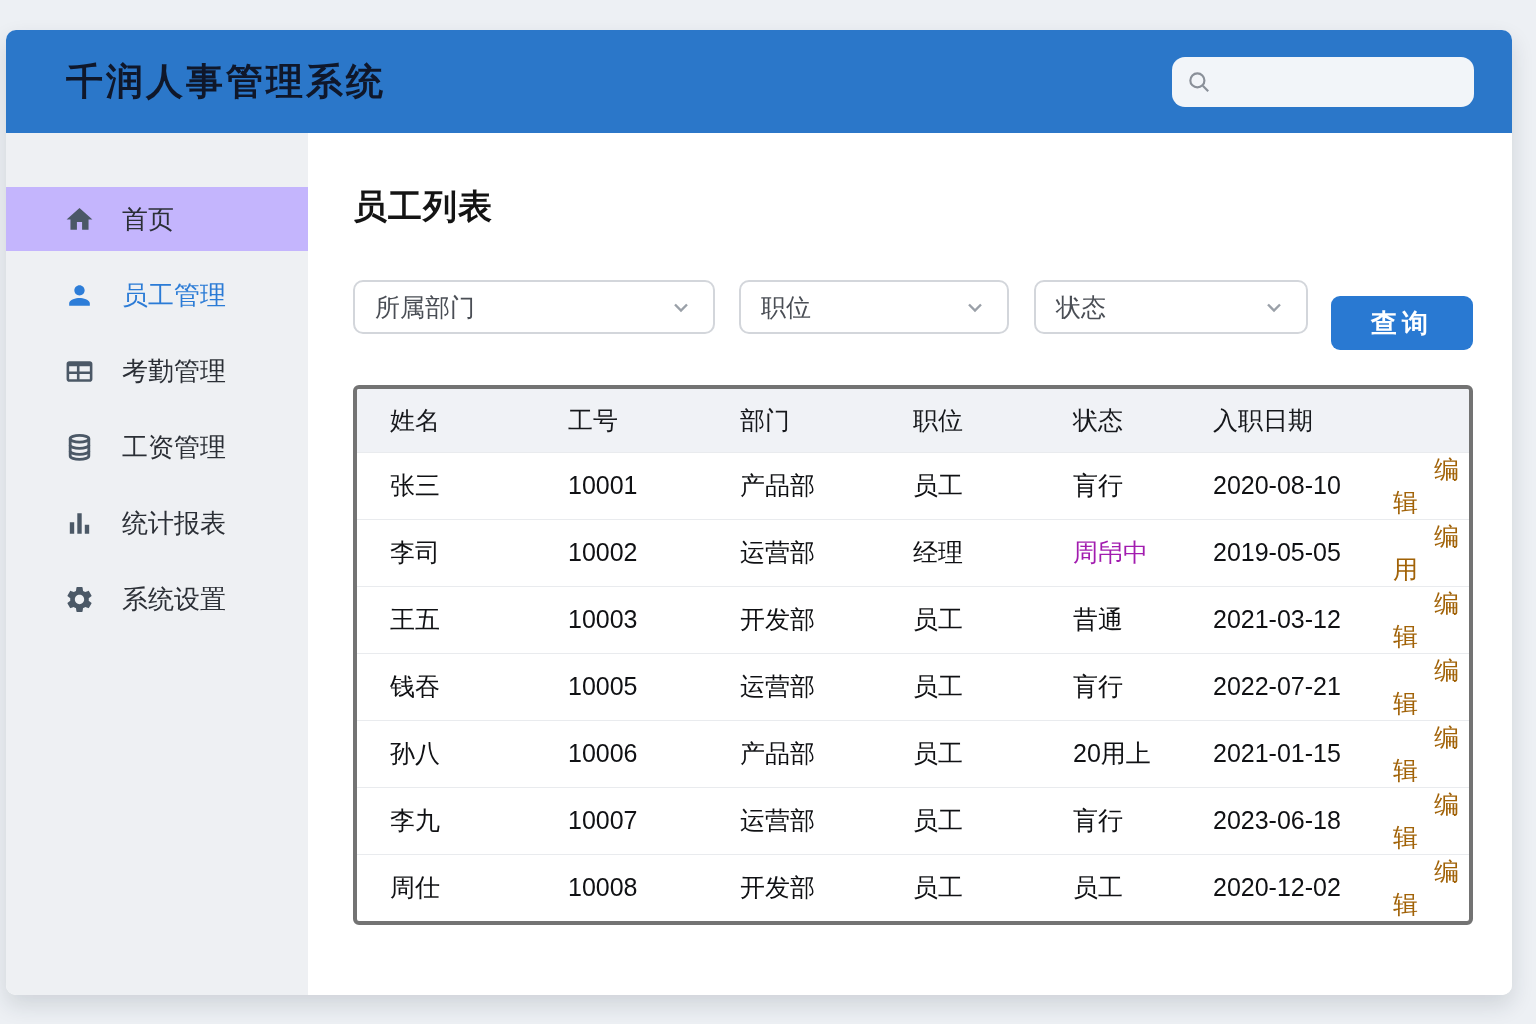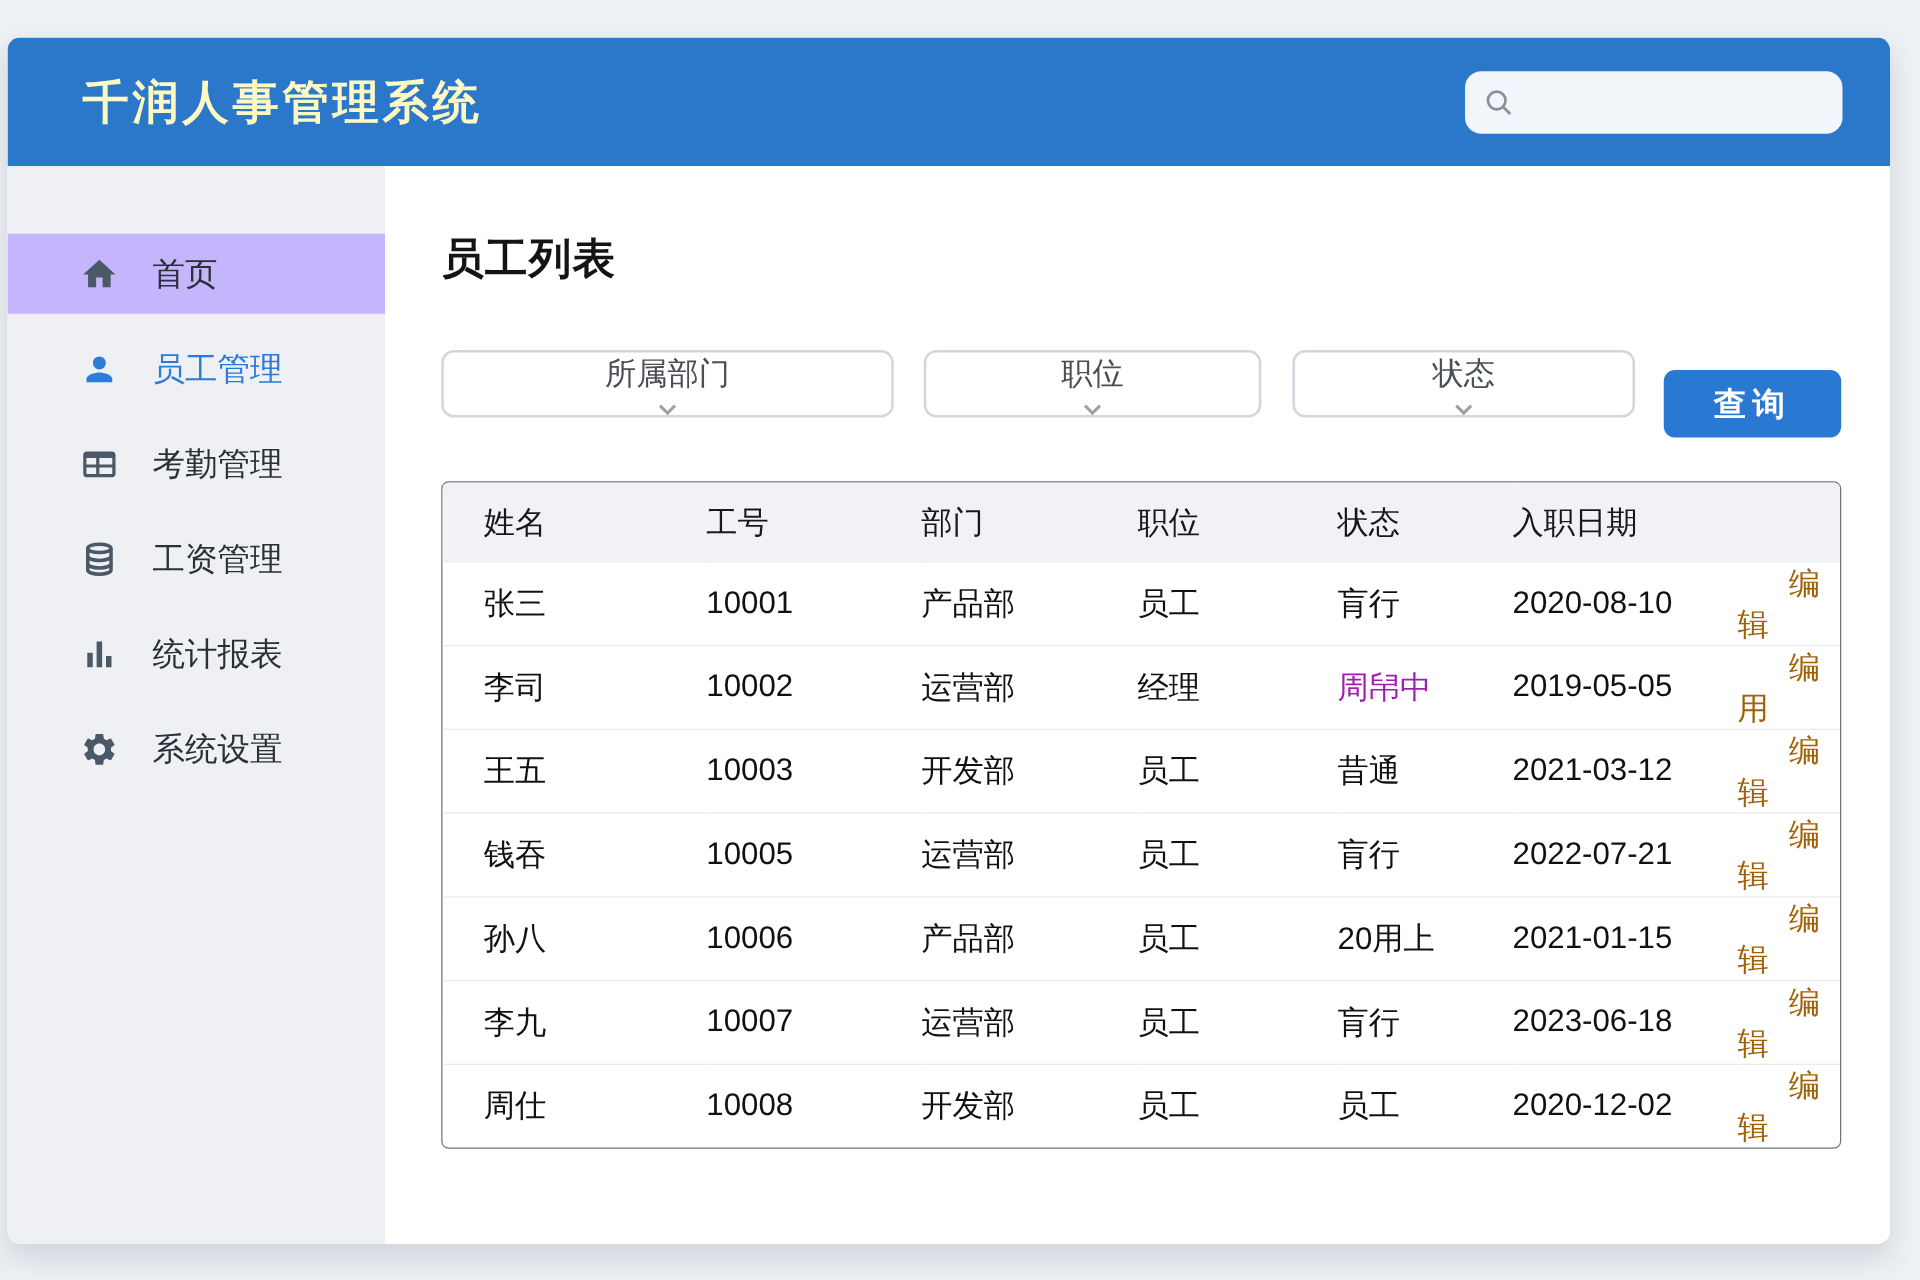--- a/index.html
+++ b/index.html
@@ -15,21 +15,21 @@
     background:#ffffff; border-radius:10px; overflow:hidden;
     box-shadow:0 10px 22px rgba(30,40,60,.14);
   }
   
   .hdr {
     height:103px; background:#2b77c9;
     display:flex; align-items:center; justify-content:space-between;
     padding:0 38px 0 60px;
   }
   .hdr-title {
-    margin:0; color:#fef9c3; font-size:37px; font-weight:700; letter-spacing:3px;
+    margin:0; color:#0f172a; font-size:37px; font-weight:700; letter-spacing:3px;
   }
   .search {
     width:302px; height:50px; background:#f2f5f9; border-radius:13px;
     display:flex; align-items:center; padding:0 14px;
   }
   .search svg { flex-shrink:0; }
   .search input {
     border:none; background:transparent; outline:none; flex:1;
     font-size:20px; margin-left:10px; color:#333;
     font-family:"Liberation Sans", sans-serif;
@@ -45,36 +45,36 @@
   .side-item.hl { background:#c4b5fd; }
   .side-item.active { color:#2b7bd6; }
   .side-icon { width:31px; height:31px; display:inline-flex; }
   
   .main { flex:1; padding:51px 40px 0 45px; background:#fff; }
   .page-title { margin:0; font-size:34px; font-weight:700; color:#141414; letter-spacing:1px; }
   .filters { display:flex; align-items:center; margin-top:34px; }
   .sel {
     height:54px; background:#fff; border:2px solid #d3d6db; border-radius:10px;
     display:flex; align-items:center; justify-content:space-between;
-    padding:0 20px; font-size:25px; color:#4a4e55; cursor:pointer;flex-direction:column;
+    padding:0 20px; font-size:25px; color:#4a4e55; cursor:pointer;
   }
   .sel-dept { width:362px; margin-right:24px; }
   .sel-pos  { width:270px; margin-right:25px; }
   .sel-stat { width:274px; }
   .btn {
     width:142px; height:54px; margin-left:23px;
     background:#2979d2; color:#fff; border:none; border-radius:9px;
     font-size:26px; font-weight:700; letter-spacing:5px; cursor:pointer;
     font-family:"Liberation Sans", sans-serif;
     margin-top:32px;
   }
   
   .card {
     margin-top:35px; width:1120px;
-    border:1px solid #737373; border-radius:6px; overflow:hidden; background:#fff;
+    border:4px solid #737373; border-radius:6px; overflow:hidden; background:#fff;
   }
   table { width:100%; border-collapse:collapse; table-layout:fixed; font-size:25px; }
   col.c1{width:211px;} col.c2{width:172px;} col.c3{width:173px;}
   col.c4{width:160px;} col.c5{width:140px;} col.c6{width:180px;} col.c7{width:auto;}
   thead th {
     background:#f0f2f6; height:63px; text-align:left;
     font-weight:500; color:#16181c; padding:0;
   }
   tbody td { height:65px; border-top:1px solid #e9ebee; color:#101114; padding:0; }
   th:first-child, td:first-child { padding-left:33px; }

